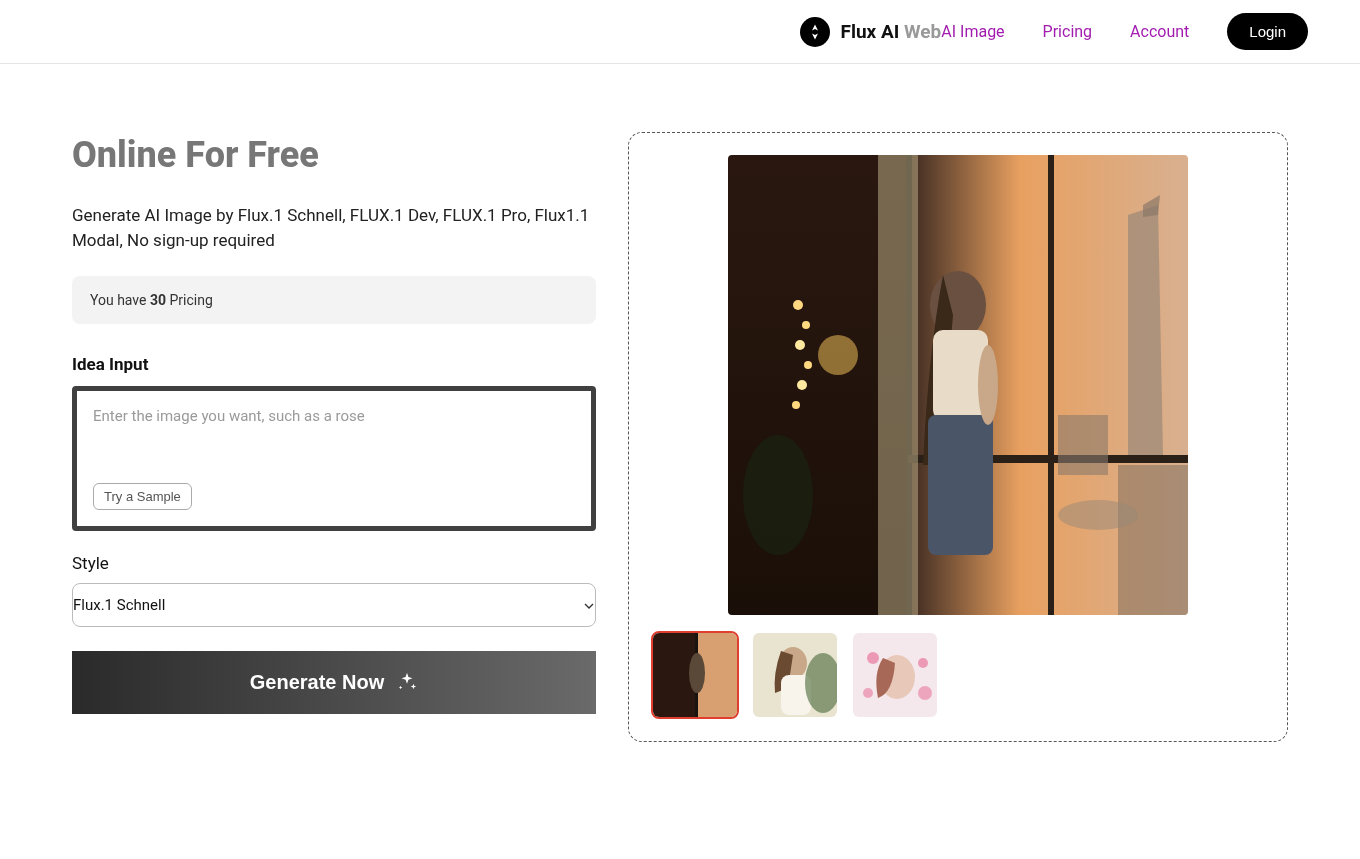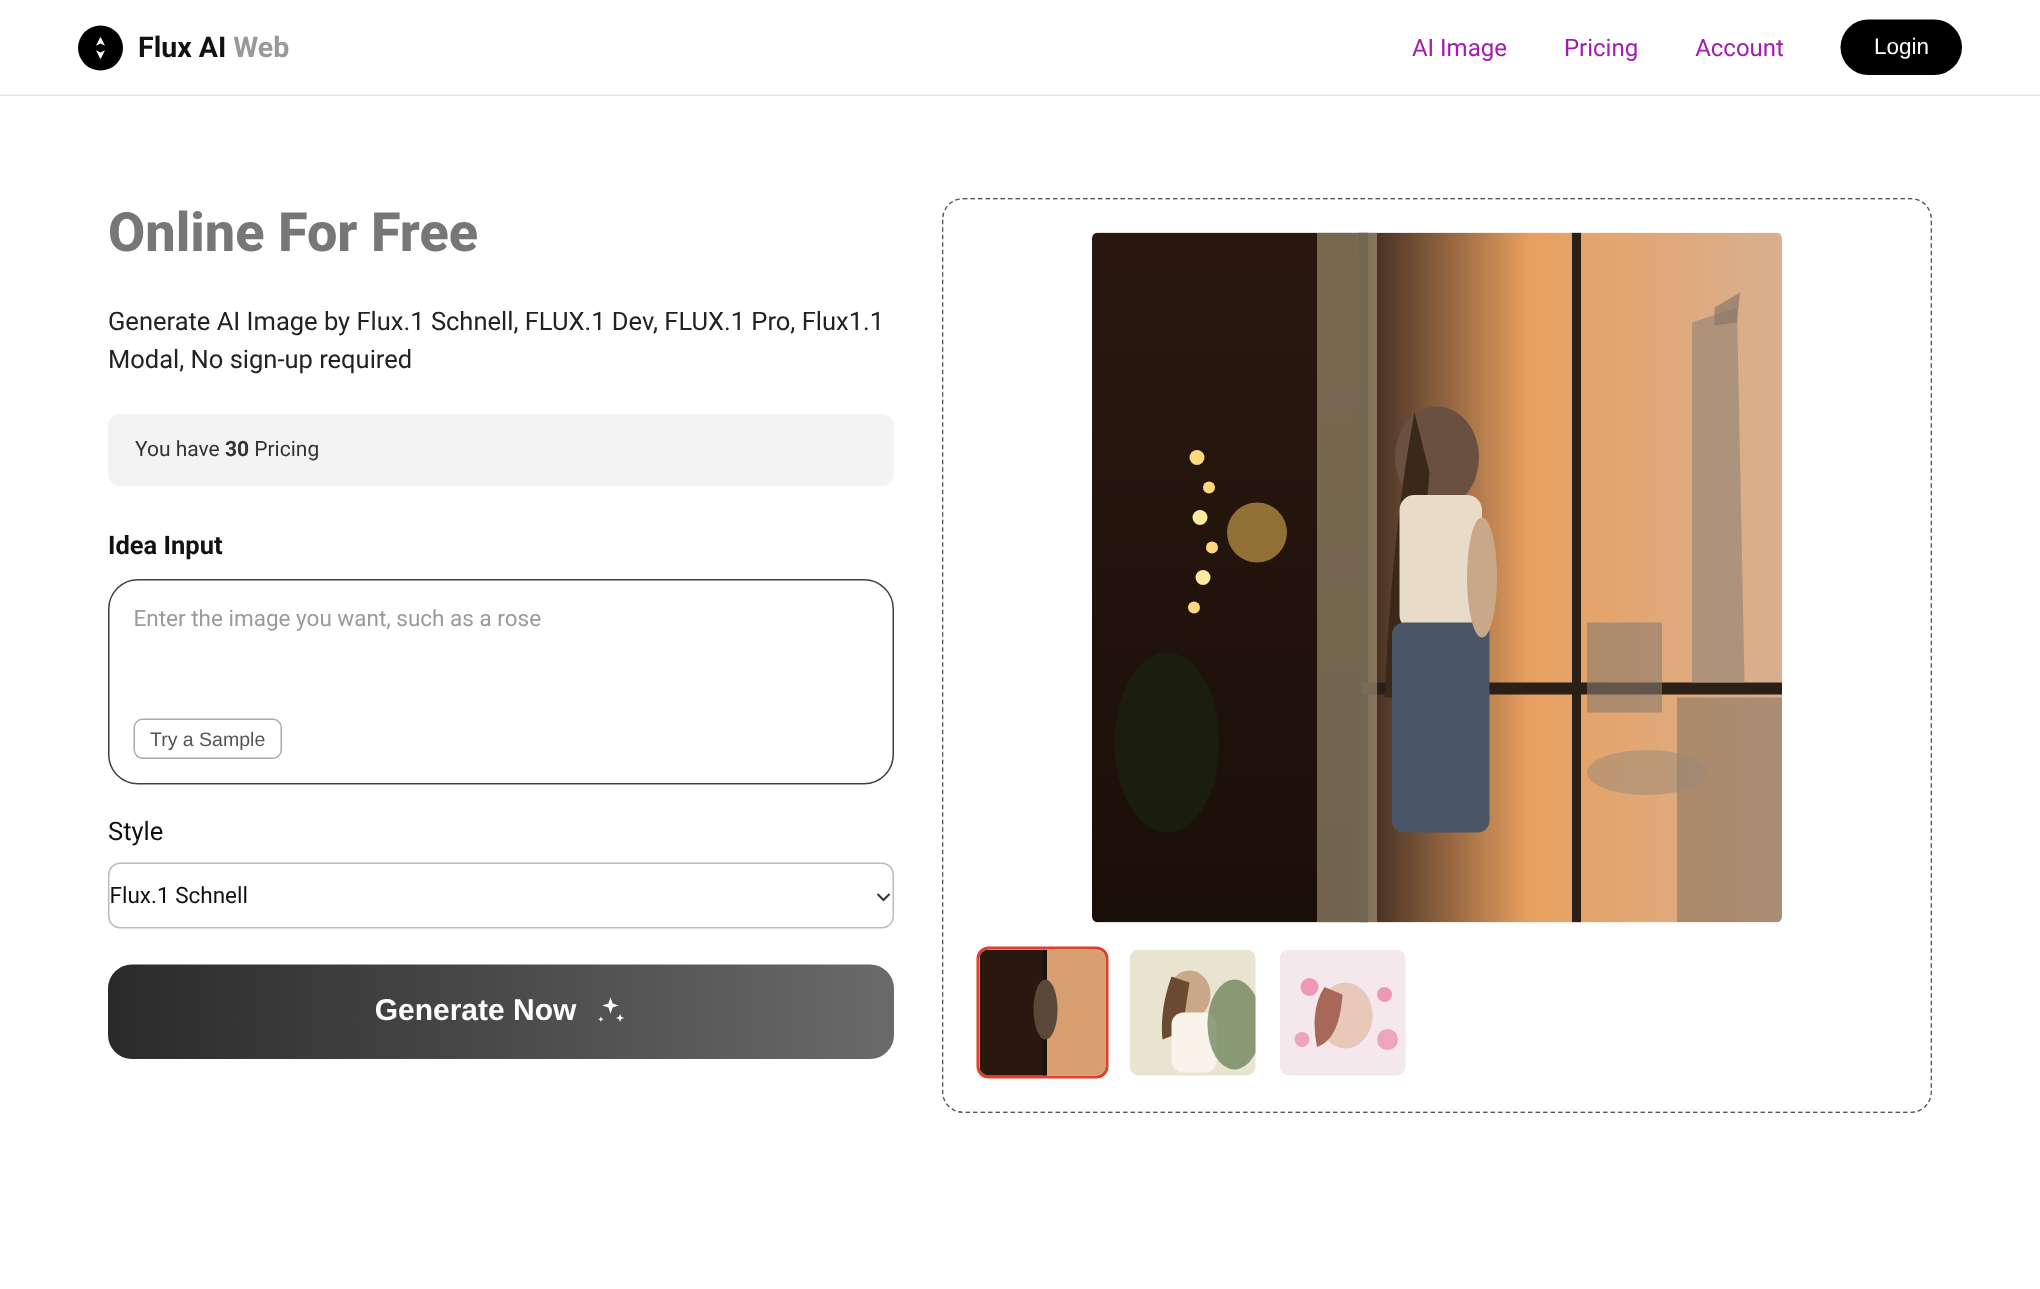--- a/index.html
+++ b/index.html
@@ -10,21 +10,21 @@
     body {
       font-family: -apple-system, BlinkMacSystemFont, "Segoe UI", Roboto, Helvetica, Arial, sans-serif;
       color: #111;
       background: #fff;
       width: 1360px;
     }
     
     .header {
       display: flex;
       align-items: center;
-      justify-content: space-between;
+      justify-content: flex-end;
       padding: 0 52px;
       border-bottom: 1px solid #e5e5e5;
       height: 64px;
     }
     .logo-wrap {
       display: flex;
       align-items: center;
       gap: 10px;
     }
     .logo-circle {
@@ -105,22 +105,22 @@
     }
     .credit-box .num {
       font-weight: 700;
     }
     .section-label {
       font-size: 17px;
       font-weight: 700;
       margin-bottom: 12px;
     }
     .prompt-box {
-      border: 1px solid #404040;
-      border-radius: 20px;
+      border: 5px solid #404040;
+      border-radius: 4px;
       padding: 16px;
       margin-bottom: 22px;
       position: relative;
       min-height: 118px;
     }
     .prompt-input {
       width: 100%;
       border: none;
       outline: none;
       font-size: 15px;
@@ -169,21 +169,21 @@
       gap: 6px;
       font-size: 16px;
       cursor: pointer;
       margin-bottom: 28px;
     }
     .generate-btn {
       width: 100%;
       background: linear-gradient(90deg, #2a2a2a 0%, #4a4a4a 50%, #6a6a6a 100%);
       color: #fff;
       border: none;
-      border-radius: 16px;
+      border-radius: 0;
       padding: 20px;
       font-size: 20px;
       font-weight: 700;
       cursor: pointer;
       display: flex;
       align-items: center;
       justify-content: center;
       gap: 12px;
     }
     .sparkle-icon {

